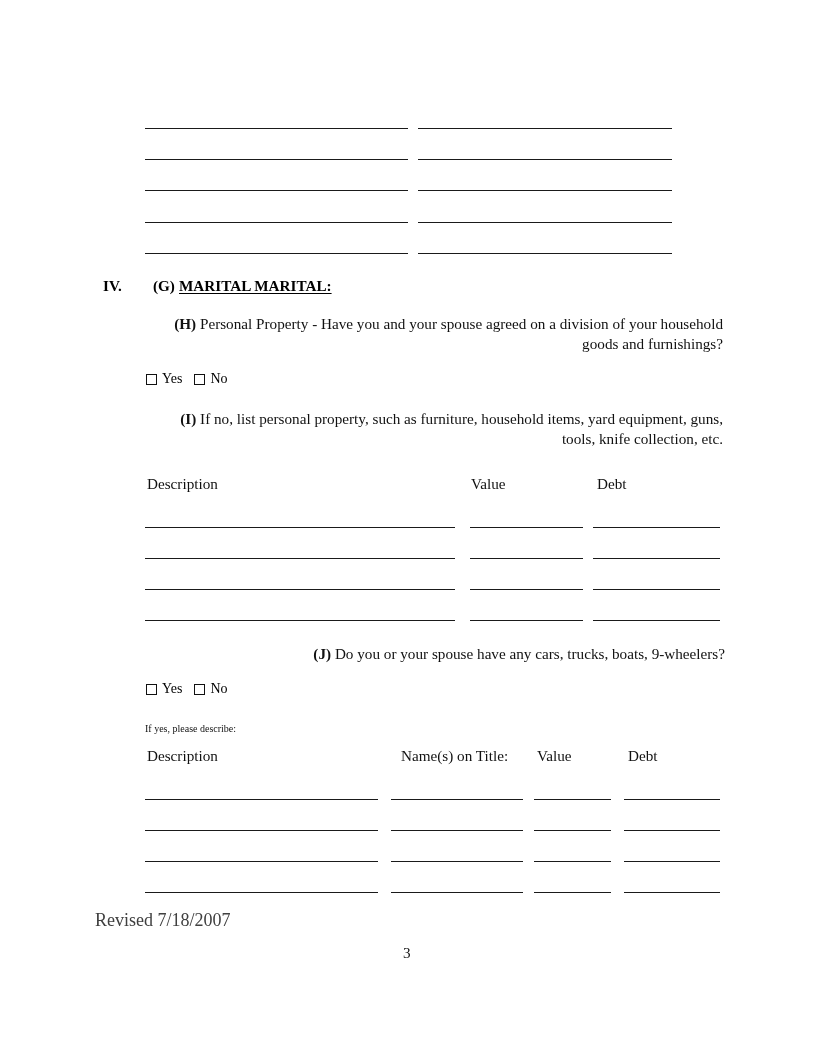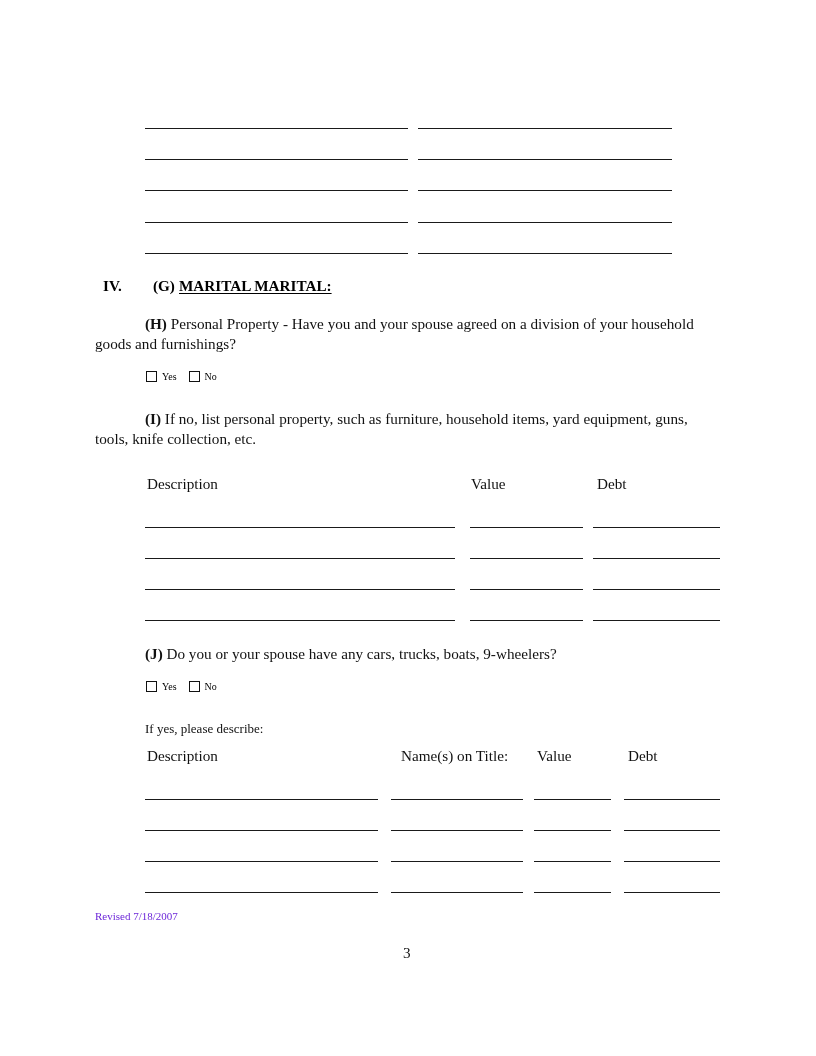--- a/index.html
+++ b/index.html
@@ -20,31 +20,31 @@
   
   .rule {
     position: absolute;
     height: 0;
     border-top: 1.6px solid #1a1a1a;
   }
 
   
   .txt {
     position: absolute;
-    font-size: 13px;
+    font-size: 10px;
     line-height: 19.5px;
     color: #111111;
     white-space: pre-wrap;
   }
   .para {
     position: absolute;
     font-size: 15.2px;
     line-height: 19.5px;
     color: #111111;
-    text-align: left;
+    text-align: right;
   }
   b, .b { font-weight: bold; }
 
   
   .sec-num {
     position: absolute;
     left: 95px;
     font-weight: bold;
     font-size: 15.2px;
   }
@@ -59,21 +59,21 @@
     left: 171px;
     font-weight: bold;
     font-size: 15.2px;
     text-decoration: underline;
     text-underline-offset: 2px;
   }
 
   
   .cbrow {
     position: absolute;
-    font-size: 10px;
+    font-size: 14px;
     display: flex;
     align-items: center;
     gap: 0px;
   }
   .cbox {
     display: inline-block;
     width: 9px;
     height: 9px;
     border: 1.5px solid #111111;
     margin-right: 5px;
@@ -85,22 +85,22 @@
   .colhdr {
     position: absolute;
     font-size: 15.2px;
     color: #111111;
   }
 
   
   .footer-left {
     position: absolute;
     left: 95px;
-    font-size: 11px;
-    color: #6d28d9;
+    font-size: 18px;
+    color: #404040;
   }
   .footer-page {
     position: absolute;
     font-size: 15.2px;
     color: #111111;
   }
 </style>
 </head>
 <body>
 

